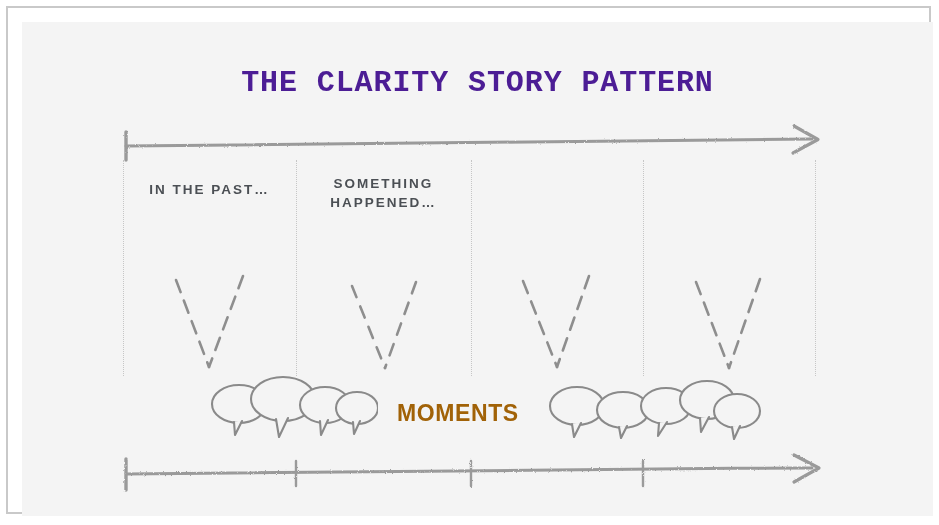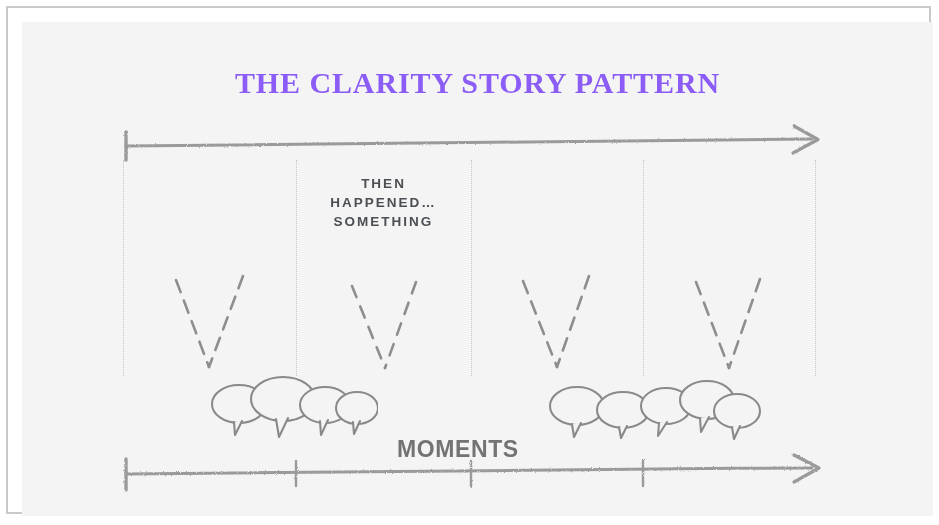--- a/index.html
+++ b/index.html
@@ -39,25 +39,25 @@
     background: #f4f4f4;
     box-sizing: border-box;
     overflow: hidden;
   }
   .slide-title {
     position: absolute;
     left: 0;
     top: 44px;
     width: 911px;
     text-align: center;
-    color: #8b5cf6;
+    color: #4c1d95;
     font-size: 30px;
     font-weight: bold;
     letter-spacing: 0.9px;
-    font-family: Liberation Serif, serif;
+    font-family: Liberation Mono, monospace;
     white-space: nowrap;
   }
   
   .arrow-layer {
     position: absolute;
     left: 0;
     top: 0;
     width: 911px;
     height: 494px;
     pointer-events: none;
@@ -98,27 +98,26 @@
   .vmark svg { display: block; }
 
   
   .bubbles {
     position: absolute;
   }
   .bubbles svg { display: block; }
 
   .moments-label {
     position: absolute;
-    color: #737373;
+    color: #a16207;
     font-size: 23px;
     font-weight: bold;
     letter-spacing: 0.6px;
     font-family: "Liberation Sans", sans-serif;
     white-space: nowrap;
-    margin-top: 36px;
   }
 </style>
 </head>
 <body>
 
 <div class="screen">
   <div class="slide-frame">
     <div class="slide-canvas">
 
       <div class="slide-title">THE CLARITY STORY PATTERN</div>
@@ -157,25 +156,27 @@
       </div>
 
       <div class="columns">
 
         <div class="divider" style="left:101px;"></div>
         <div class="divider" style="left:274px;"></div>
         <div class="divider" style="left:449px;"></div>
         <div class="divider" style="left:621px;"></div>
         <div class="divider" style="left:793px;"></div>
 
+        <div class="col-label" style="left:101px; width:173px;">
+          <div>IN THE PAST…</div>
+        </div>
 
         <div class="col-label" style="left:274px; width:175px; top:152px;">
-          <div>THEN</div>
+          <div>SOMETHING</div>
           <div>HAPPENED…</div>
-          <div>SOMETHING</div>
         </div>
 
 
 
         <div class="vmark" style="left:147px;">
           <svg width="82" height="110" viewBox="0 0 82 110" xmlns="http://www.w3.org/2000/svg">
             <g stroke="#8e8e8e" fill="none" stroke-width="2.6" stroke-linecap="round" stroke-dasharray="13 9">
               <path d="M7,12 L40,99"></path>
               <path d="M74,8 L40,99"></path>
             </g>

